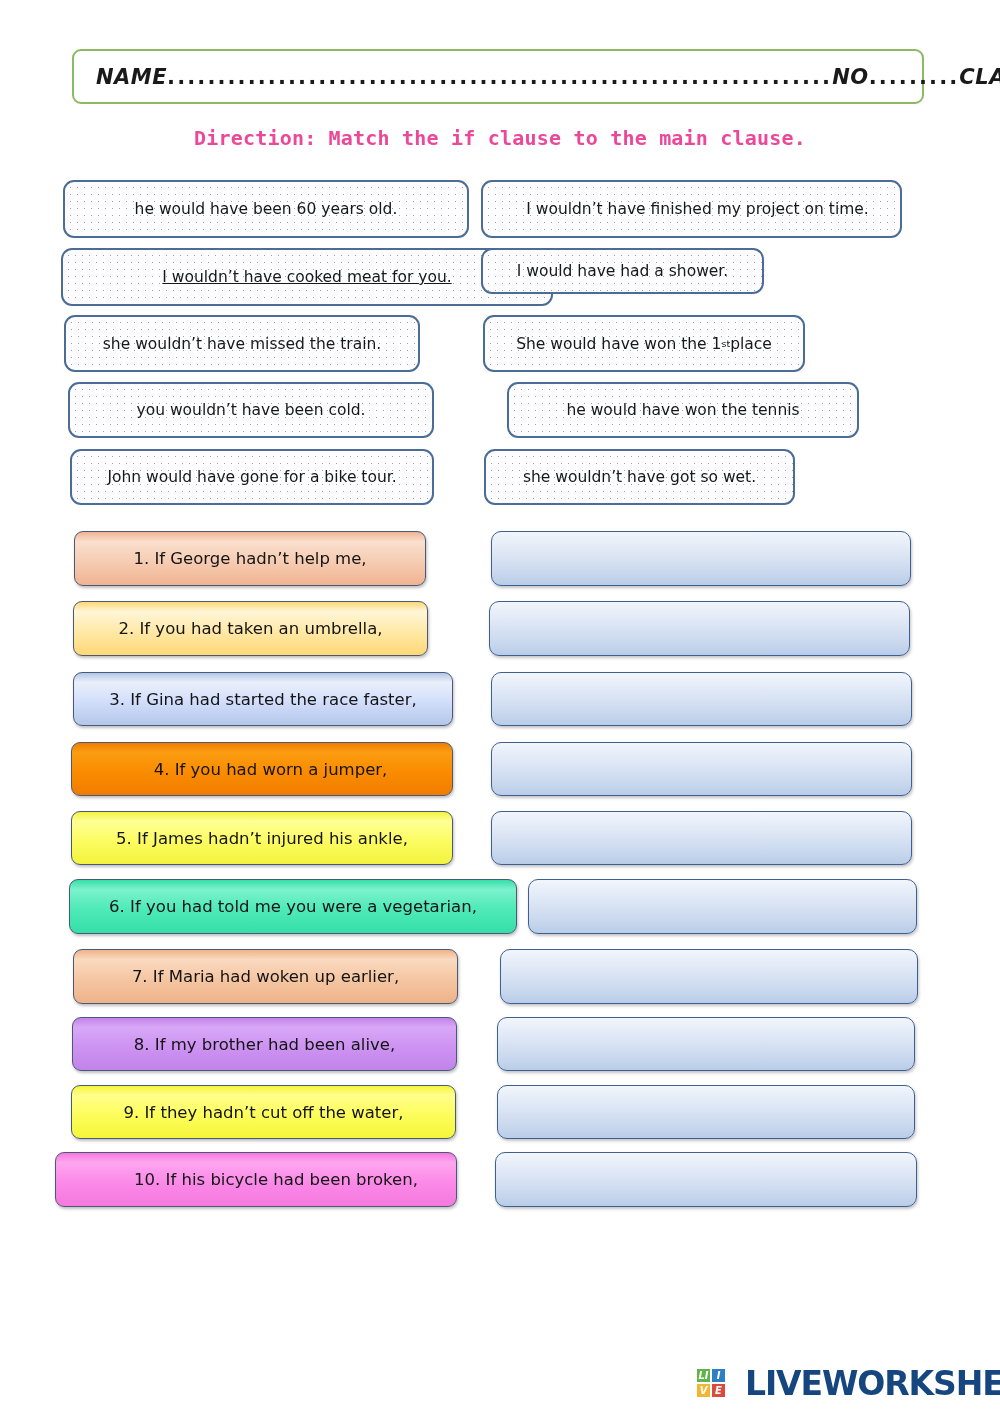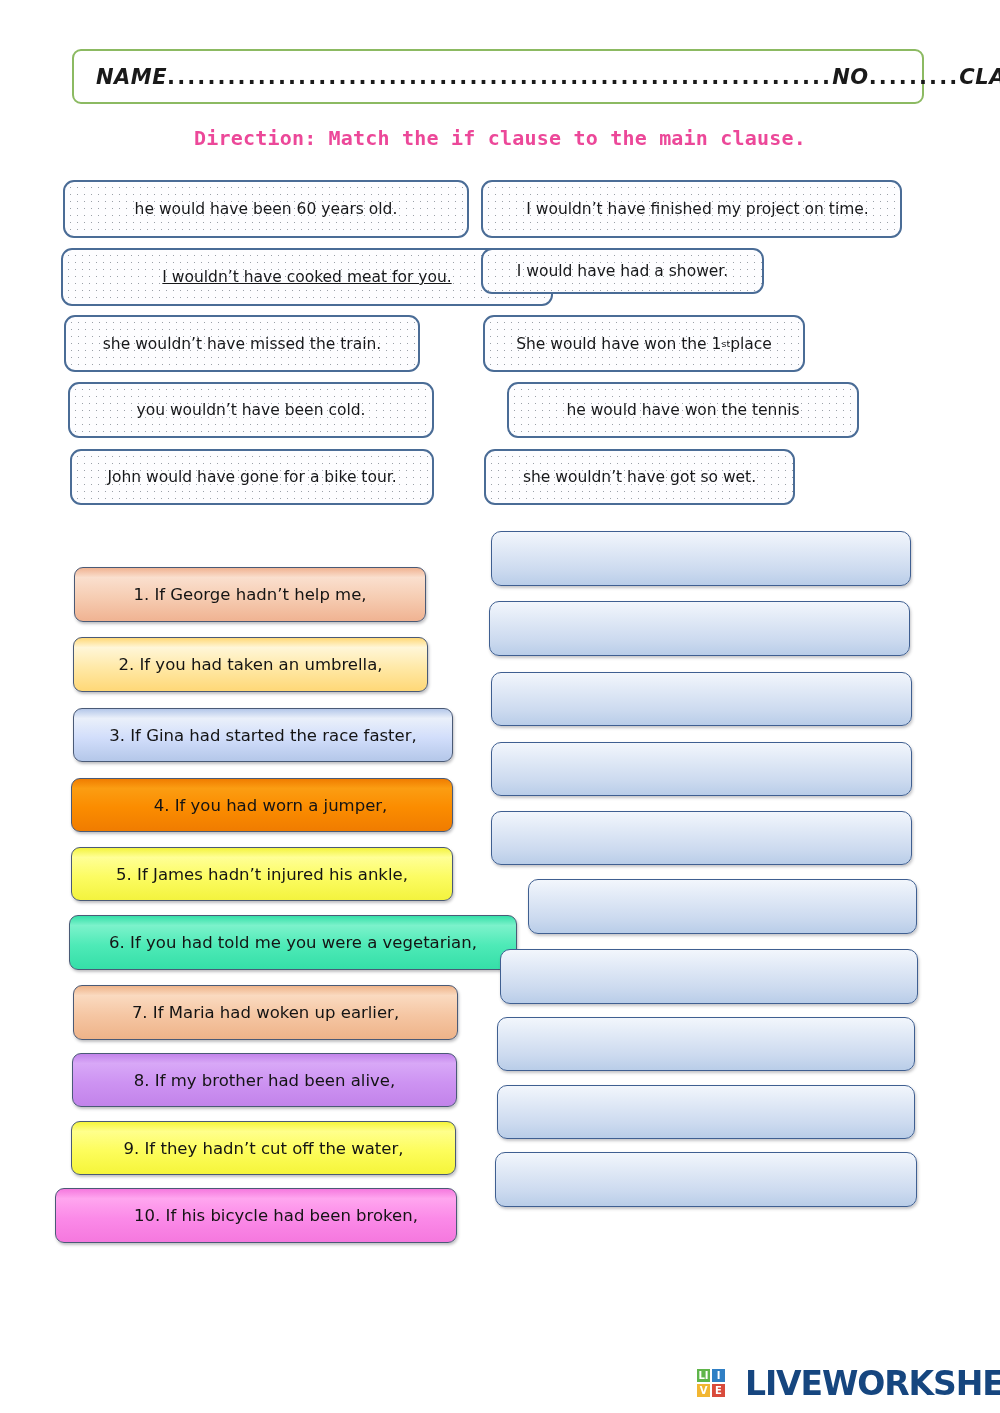--- a/index.html
+++ b/index.html
@@ -46,40 +46,40 @@
 
   
   .prompt{
     position:absolute;box-sizing:border-box;
     border:1.5px solid #4a5a76;border-radius:9px;
     display:flex;align-items:center;justify-content:center;
     font-size:16.5px;color:#141414;
     font-family:"DejaVu Sans","Liberation Sans",sans-serif;
     white-space:nowrap;
     box-shadow:1px 2px 3px rgba(60,60,70,.33);
-    margin-top:36px;
   }
 
   
   .drop{
     position:absolute;box-sizing:border-box;
     border:1.6px solid #3f5f91;border-radius:10px;
     background:linear-gradient(to bottom,#f2f6fc 0%,#e3ebf7 28%,#ccdaef 72%,#b9cde8 100%);
     box-shadow:1px 2px 3px rgba(60,60,70,.3);
   }
 
   
   #logo{
     position:absolute;left:696px;top:1364px;height:38px;
     display:flex;align-items:center;
   }
   #logo-grid{
     width:30px;height:30px;display:grid;
     grid-template-columns:15px 15px;grid-template-rows:15px 15px;
     margin-right:19px;
+    font-style:italic;
   }
   #logo-grid span{
     display:flex;align-items:center;justify-content:center;
     color:#ffffff;font-weight:bold;font-size:10px;
     font-family:"DejaVu Sans","Liberation Sans",sans-serif;
     border:1px solid #ffffff;box-sizing:border-box;
   }
   .lw-l{background:#5fb54a;} .lw-i{background:#2f7fc4;}
   .lw-v{background:#f2b632;} .lw-e{background:#d94b3c;}
   #logo-text{

